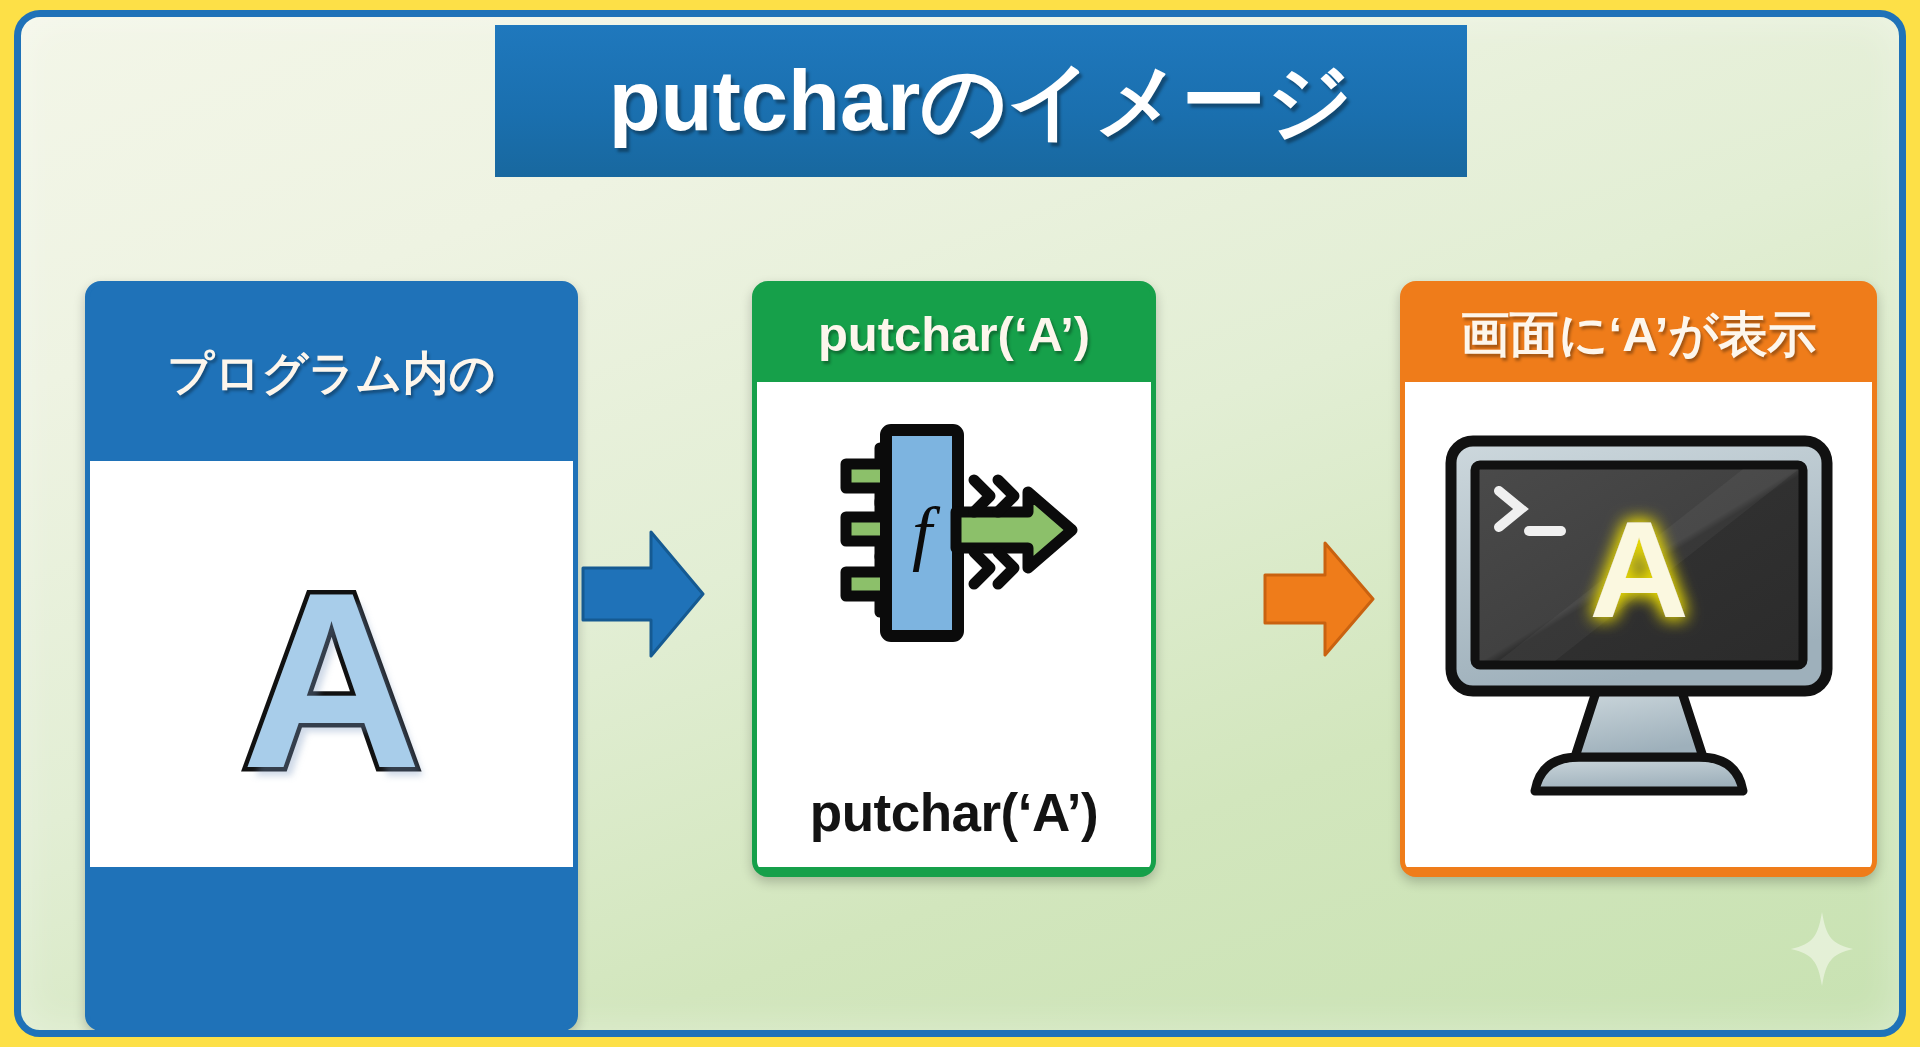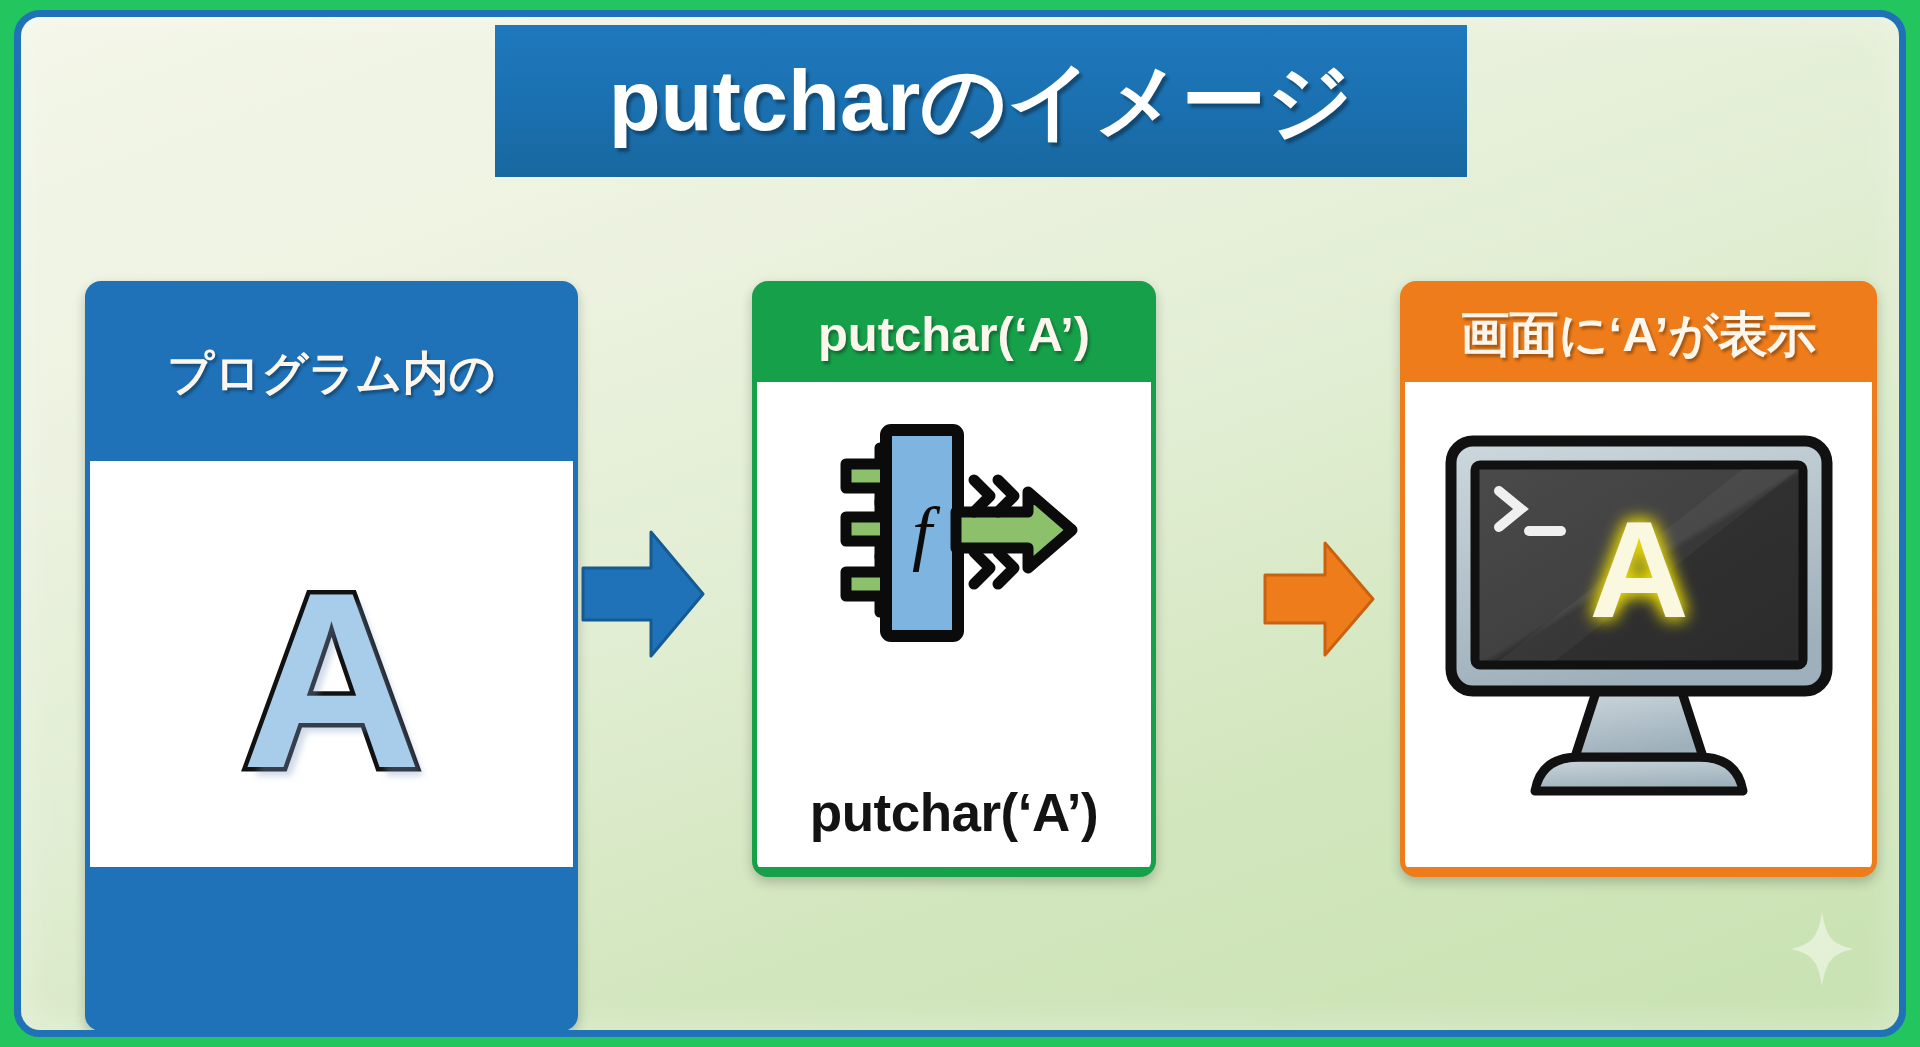--- a/index.html
+++ b/index.html
@@ -6,21 +6,21 @@
   html,body{ width:1920px; height:1047px; overflow:hidden; }
   body{
     font-family:"Liberation Sans","DejaVu Sans",sans-serif;
     background:#7e9b78;
   }
 
   
   #slide{
     position:relative;
     width:1920px; height:1047px;
-    background:#22c55e;
+    background:#fde047;
   }
   #panel{
     position:absolute;
     left:14px; top:10px;
     width:1892px; height:1027px;
     border:7px solid #1f72b8;
     border-radius:26px;
     background:
       linear-gradient(160deg,#f3f6e8 0%, #eef3e2 22%, #e2eed4 48%, #d2e6bd 72%, #c8e2b2 100%);
     overflow:hidden;

